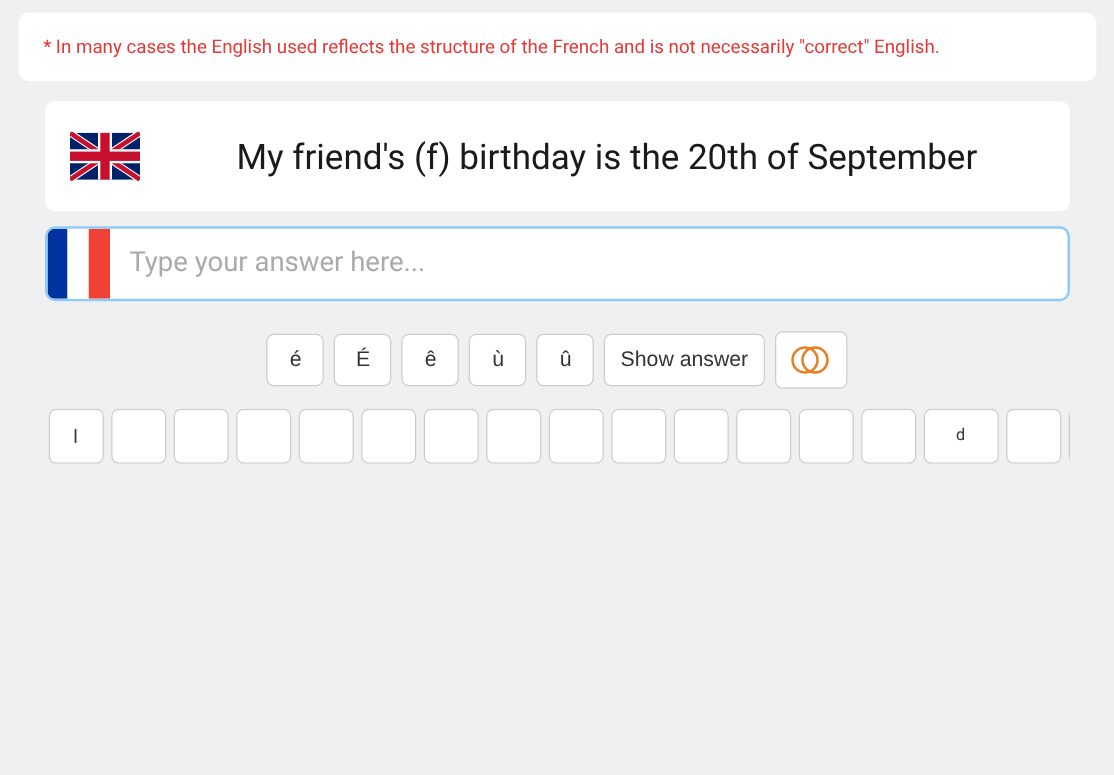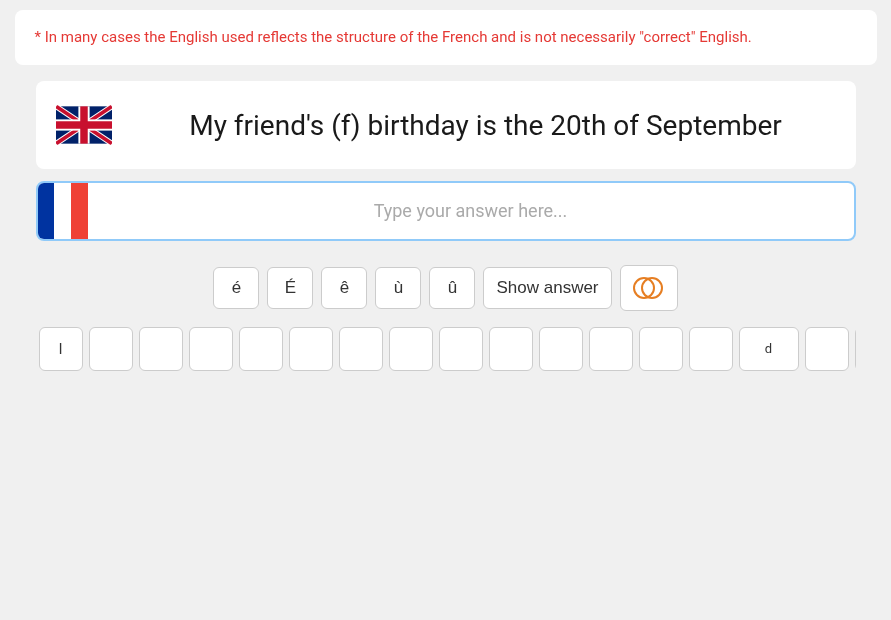--- a/index.html
+++ b/index.html
@@ -99,26 +99,25 @@
 
     .flag-fr-red {
       flex: 1;
       background: #EF4135;
     }
 
     .answer-input {
       flex: 1;
       border: none;
       outline: none;
-      font-size: 18px;
+      font-size: 22px;
       color: #aaa;
       padding: 0 16px;
       background: transparent;
       font-family: inherit;
-      text-align: center;
     }
 
     .answer-input::placeholder {
       color: #aaa;
     }
 
     .special-chars-row {
       display: flex;
       gap: 8px;
       align-items: center;

